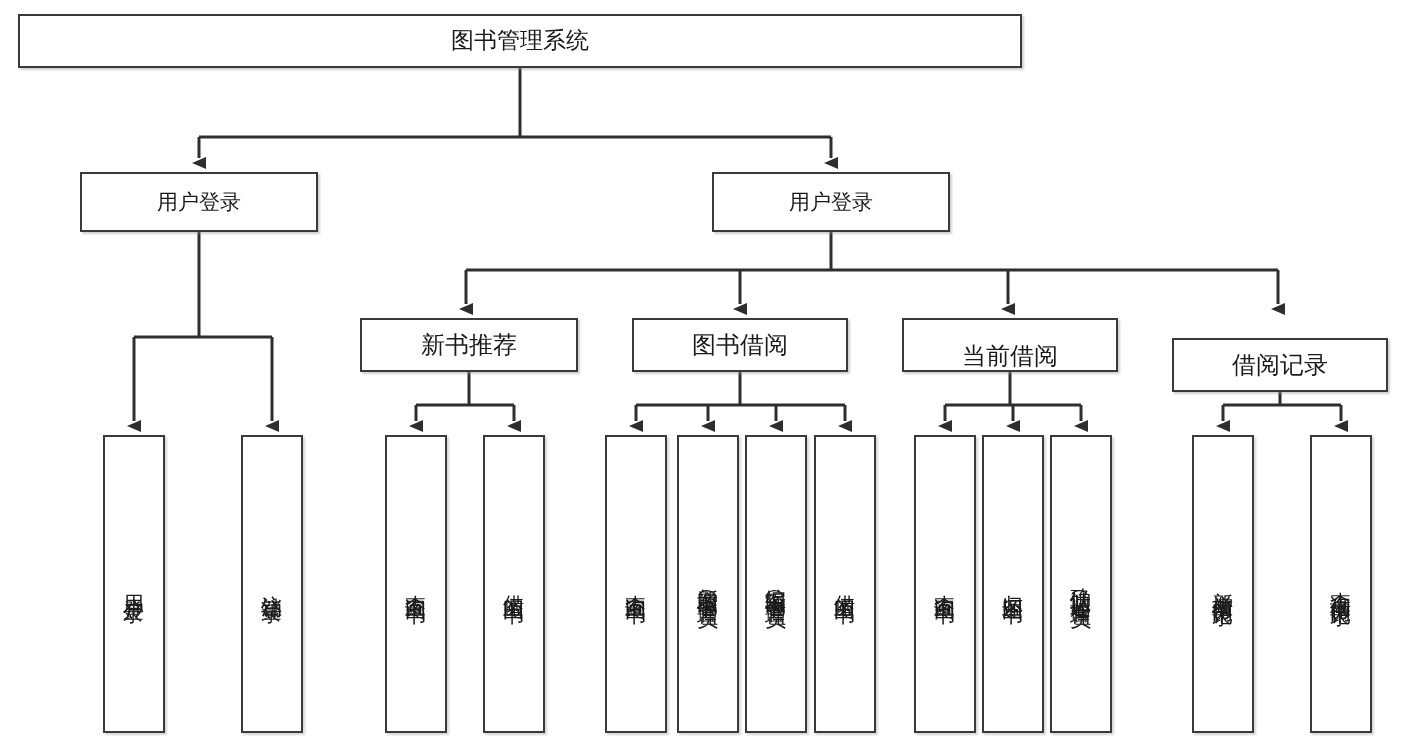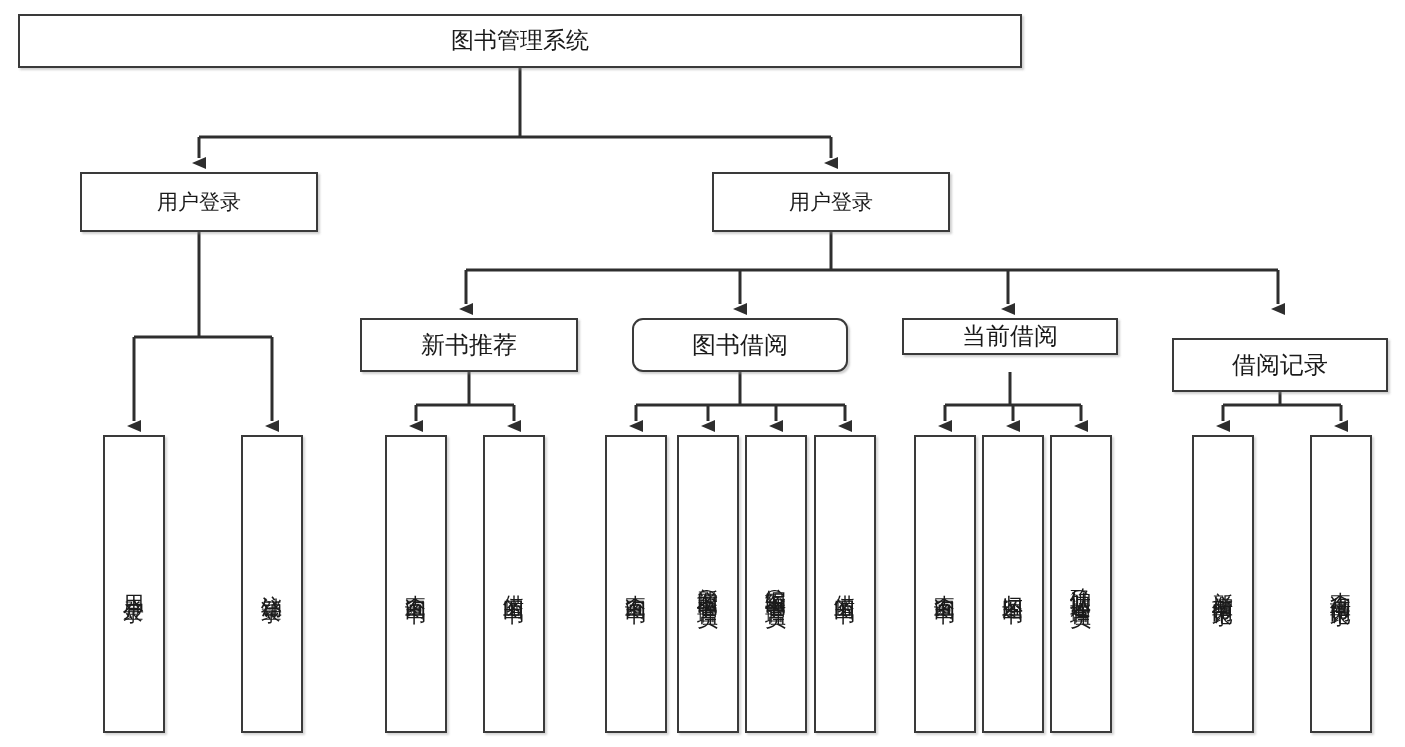--- a/index.html
+++ b/index.html
@@ -120,24 +120,24 @@
       </div>
       <div class="node-box lvl-2" style="left: 80px; top: 172px; width: 238px; height: 60px; border-color: rgb(58, 58, 58); background: rgb(255, 255, 255);">
         <span class="node-label" style="color: rgb(26, 26, 26);">用户登录</span>
       </div>
       <div class="node-box lvl-2" style="left: 712px; top: 172px; width: 238px; height: 60px; border-color: rgb(58, 58, 58); background: rgb(255, 255, 255);">
         <span class="node-label" style="color: rgb(26, 26, 26);">用户登录</span>
       </div>
       <div class="node-box lvl-3" style="left: 360px; top: 318px; width: 218px; height: 54px; border-color: rgb(58, 58, 58); background: rgb(255, 255, 255);">
         <span class="node-label" style="color: rgb(26, 26, 26);">新书推荐</span>
       </div>
-      <div class="node-box lvl-3" style="left: 632px; top: 318px; width: 216px; height: 54px; border-color: rgb(58, 58, 58); background: rgb(255, 255, 255); border-radius: 11px;">
+      <div class="node-box lvl-3" style="left: 632px; top: 318px; width: 216px; height: 54px; border-color: rgb(58, 58, 58); background: rgb(255, 255, 255);">
         <span class="node-label" style="color: rgb(26, 26, 26);">图书借阅</span>
       </div>
-      <div class="node-box lvl-3" style="left: 902px; top: 318px; width: 216px; height: 37px; border-color: rgb(58, 58, 58); background: rgb(255, 255, 255);">
+      <div class="node-box lvl-3" style="left: 902px; top: 318px; width: 216px; height: 54px; border-color: rgb(58, 58, 58); background: rgb(255, 255, 255); align-items: flex-end;">
         <span class="node-label" style="color: rgb(26, 26, 26);">当前借阅</span>
       </div>
       <div class="node-box lvl-3" style="left: 1172px; top: 318px; width: 216px; height: 54px; border-color: rgb(58, 58, 58); background: rgb(255, 255, 255); margin-top: 20px;">
         <span class="node-label" style="color: rgb(26, 26, 26);">借阅记录</span>
       </div>
       <div class="node-box lvl-leaf" style="left: 103px; top: 435px; width: 62px; height: 298px; border-color: rgb(58, 58, 58); background: rgb(255, 255, 255);">
         <span class="node-label" style="color: rgb(26, 26, 26);">用户登录</span>
       </div>
       <div class="node-box lvl-leaf" style="left: 241px; top: 435px; width: 62px; height: 298px; border-color: rgb(58, 58, 58); background: rgb(255, 255, 255);">
         <span class="node-label" style="color: rgb(26, 26, 26);">注销登录</span>

